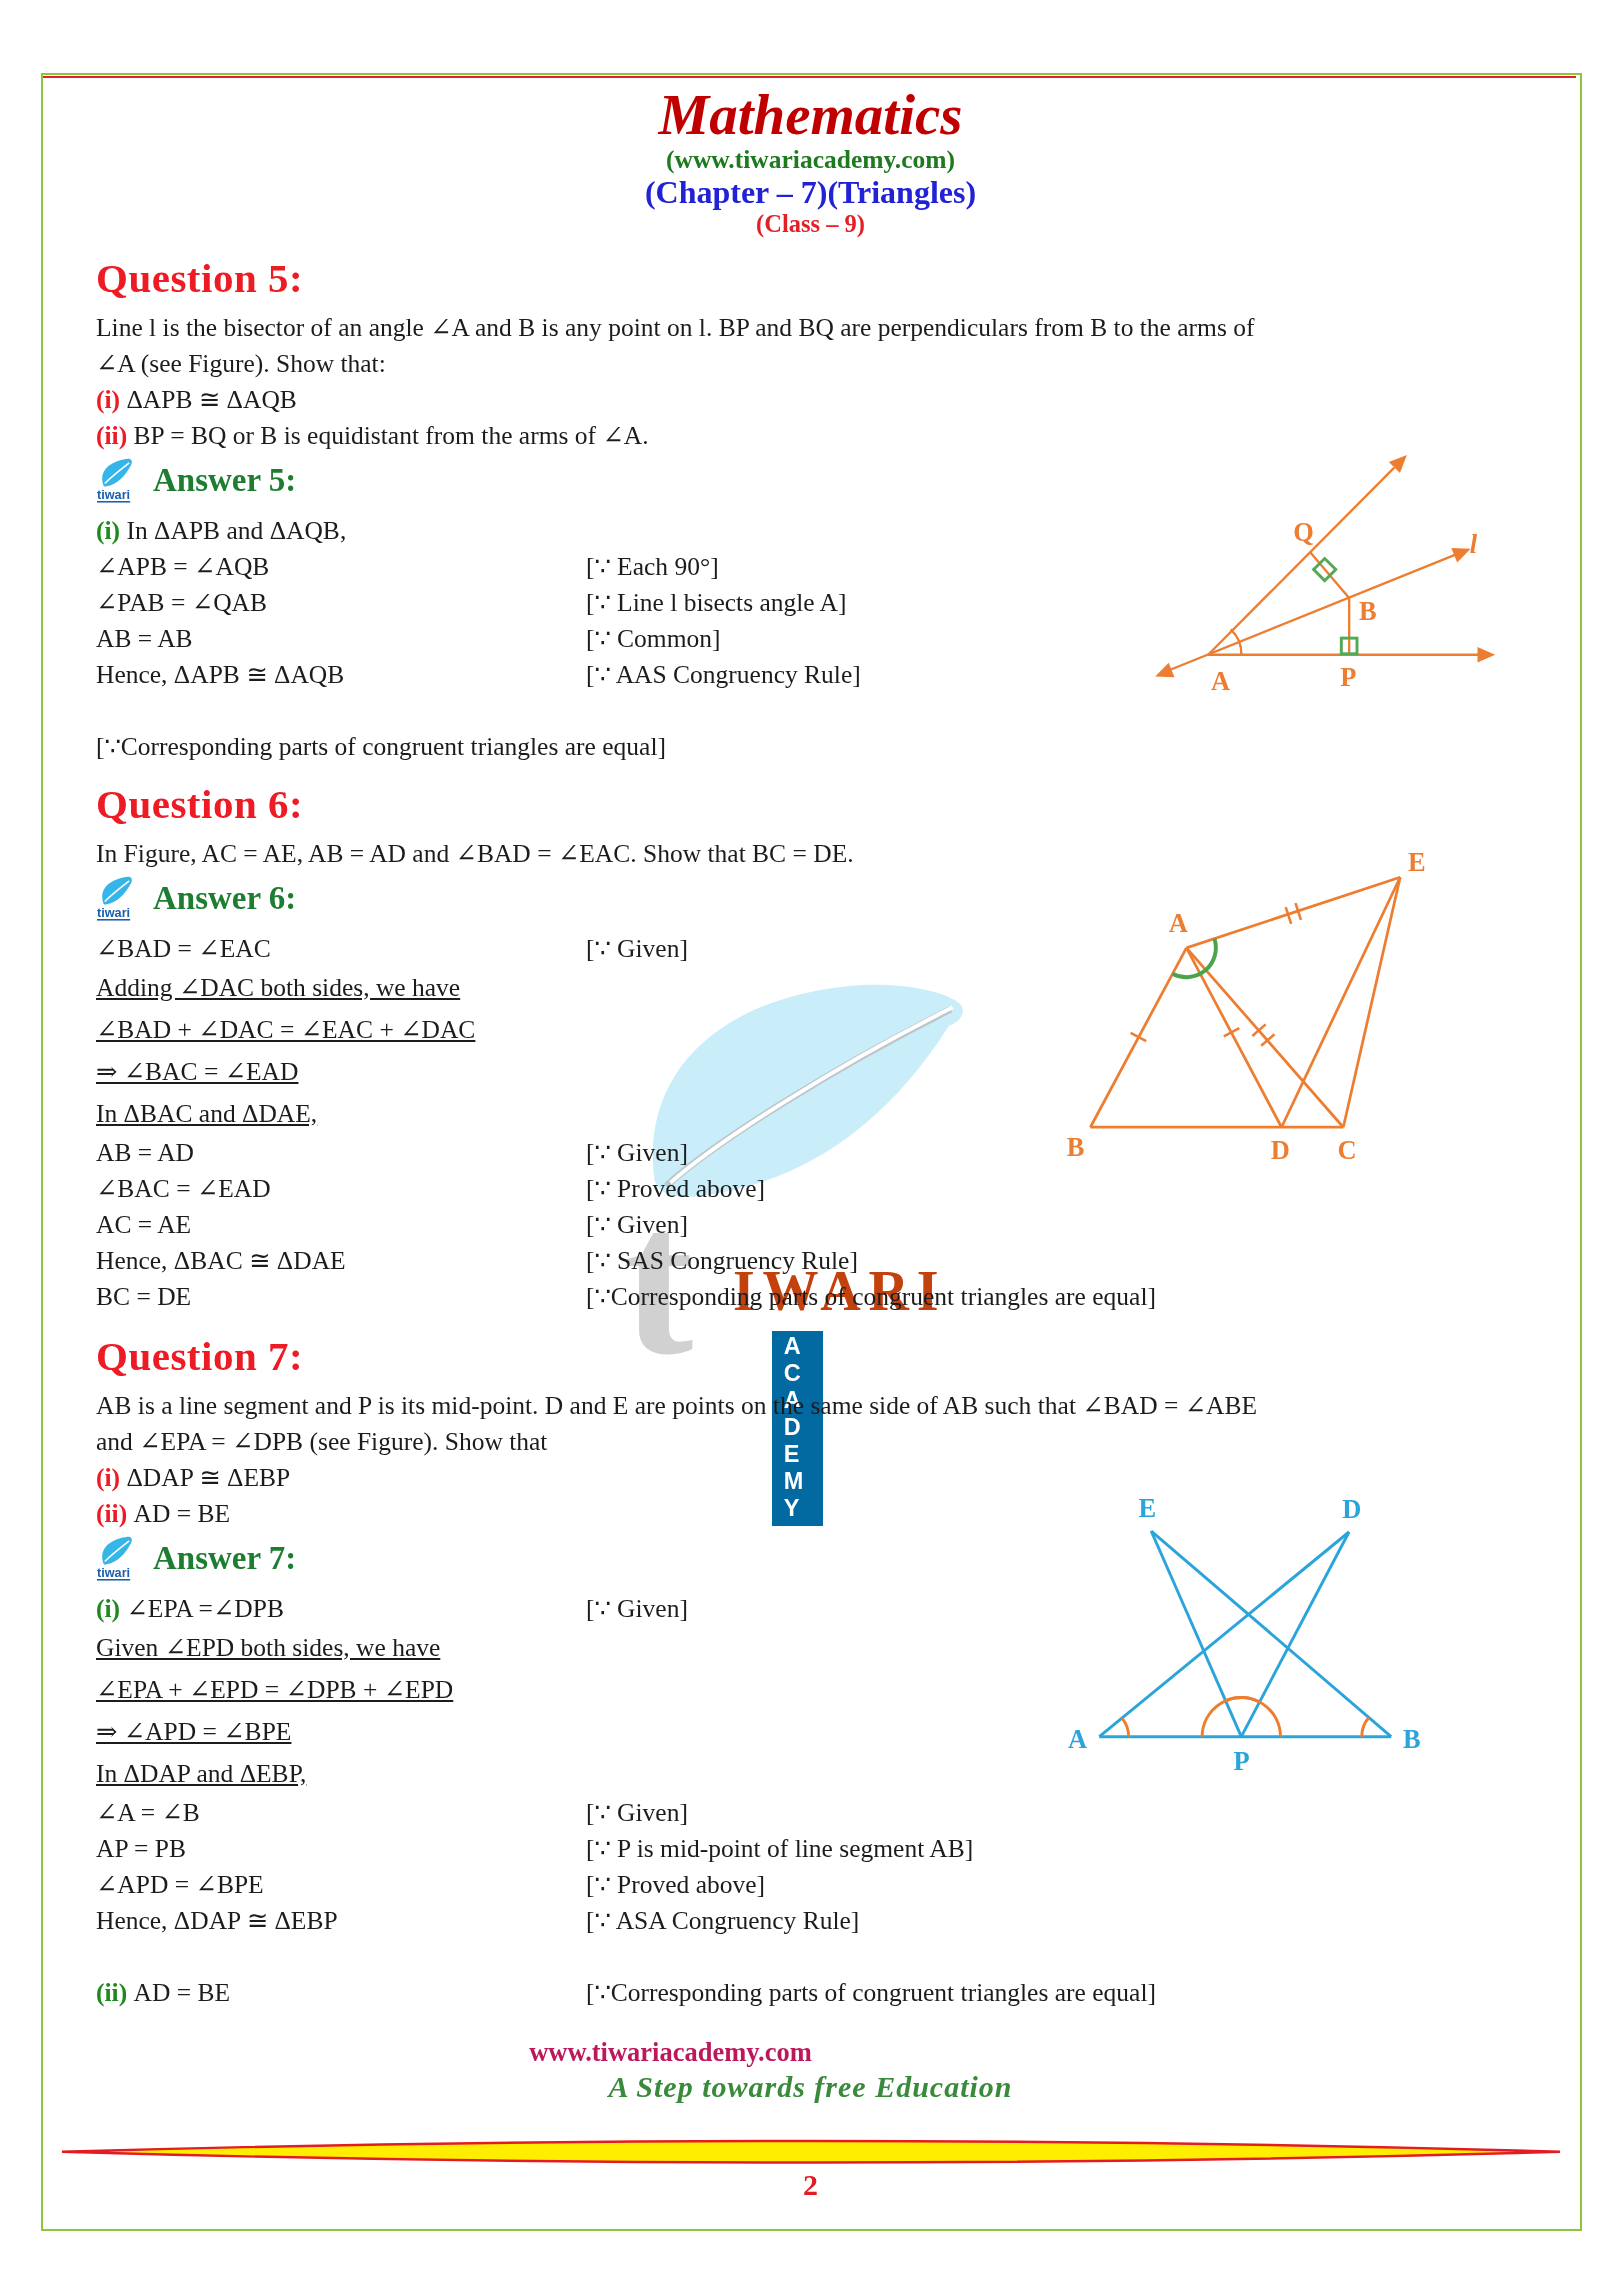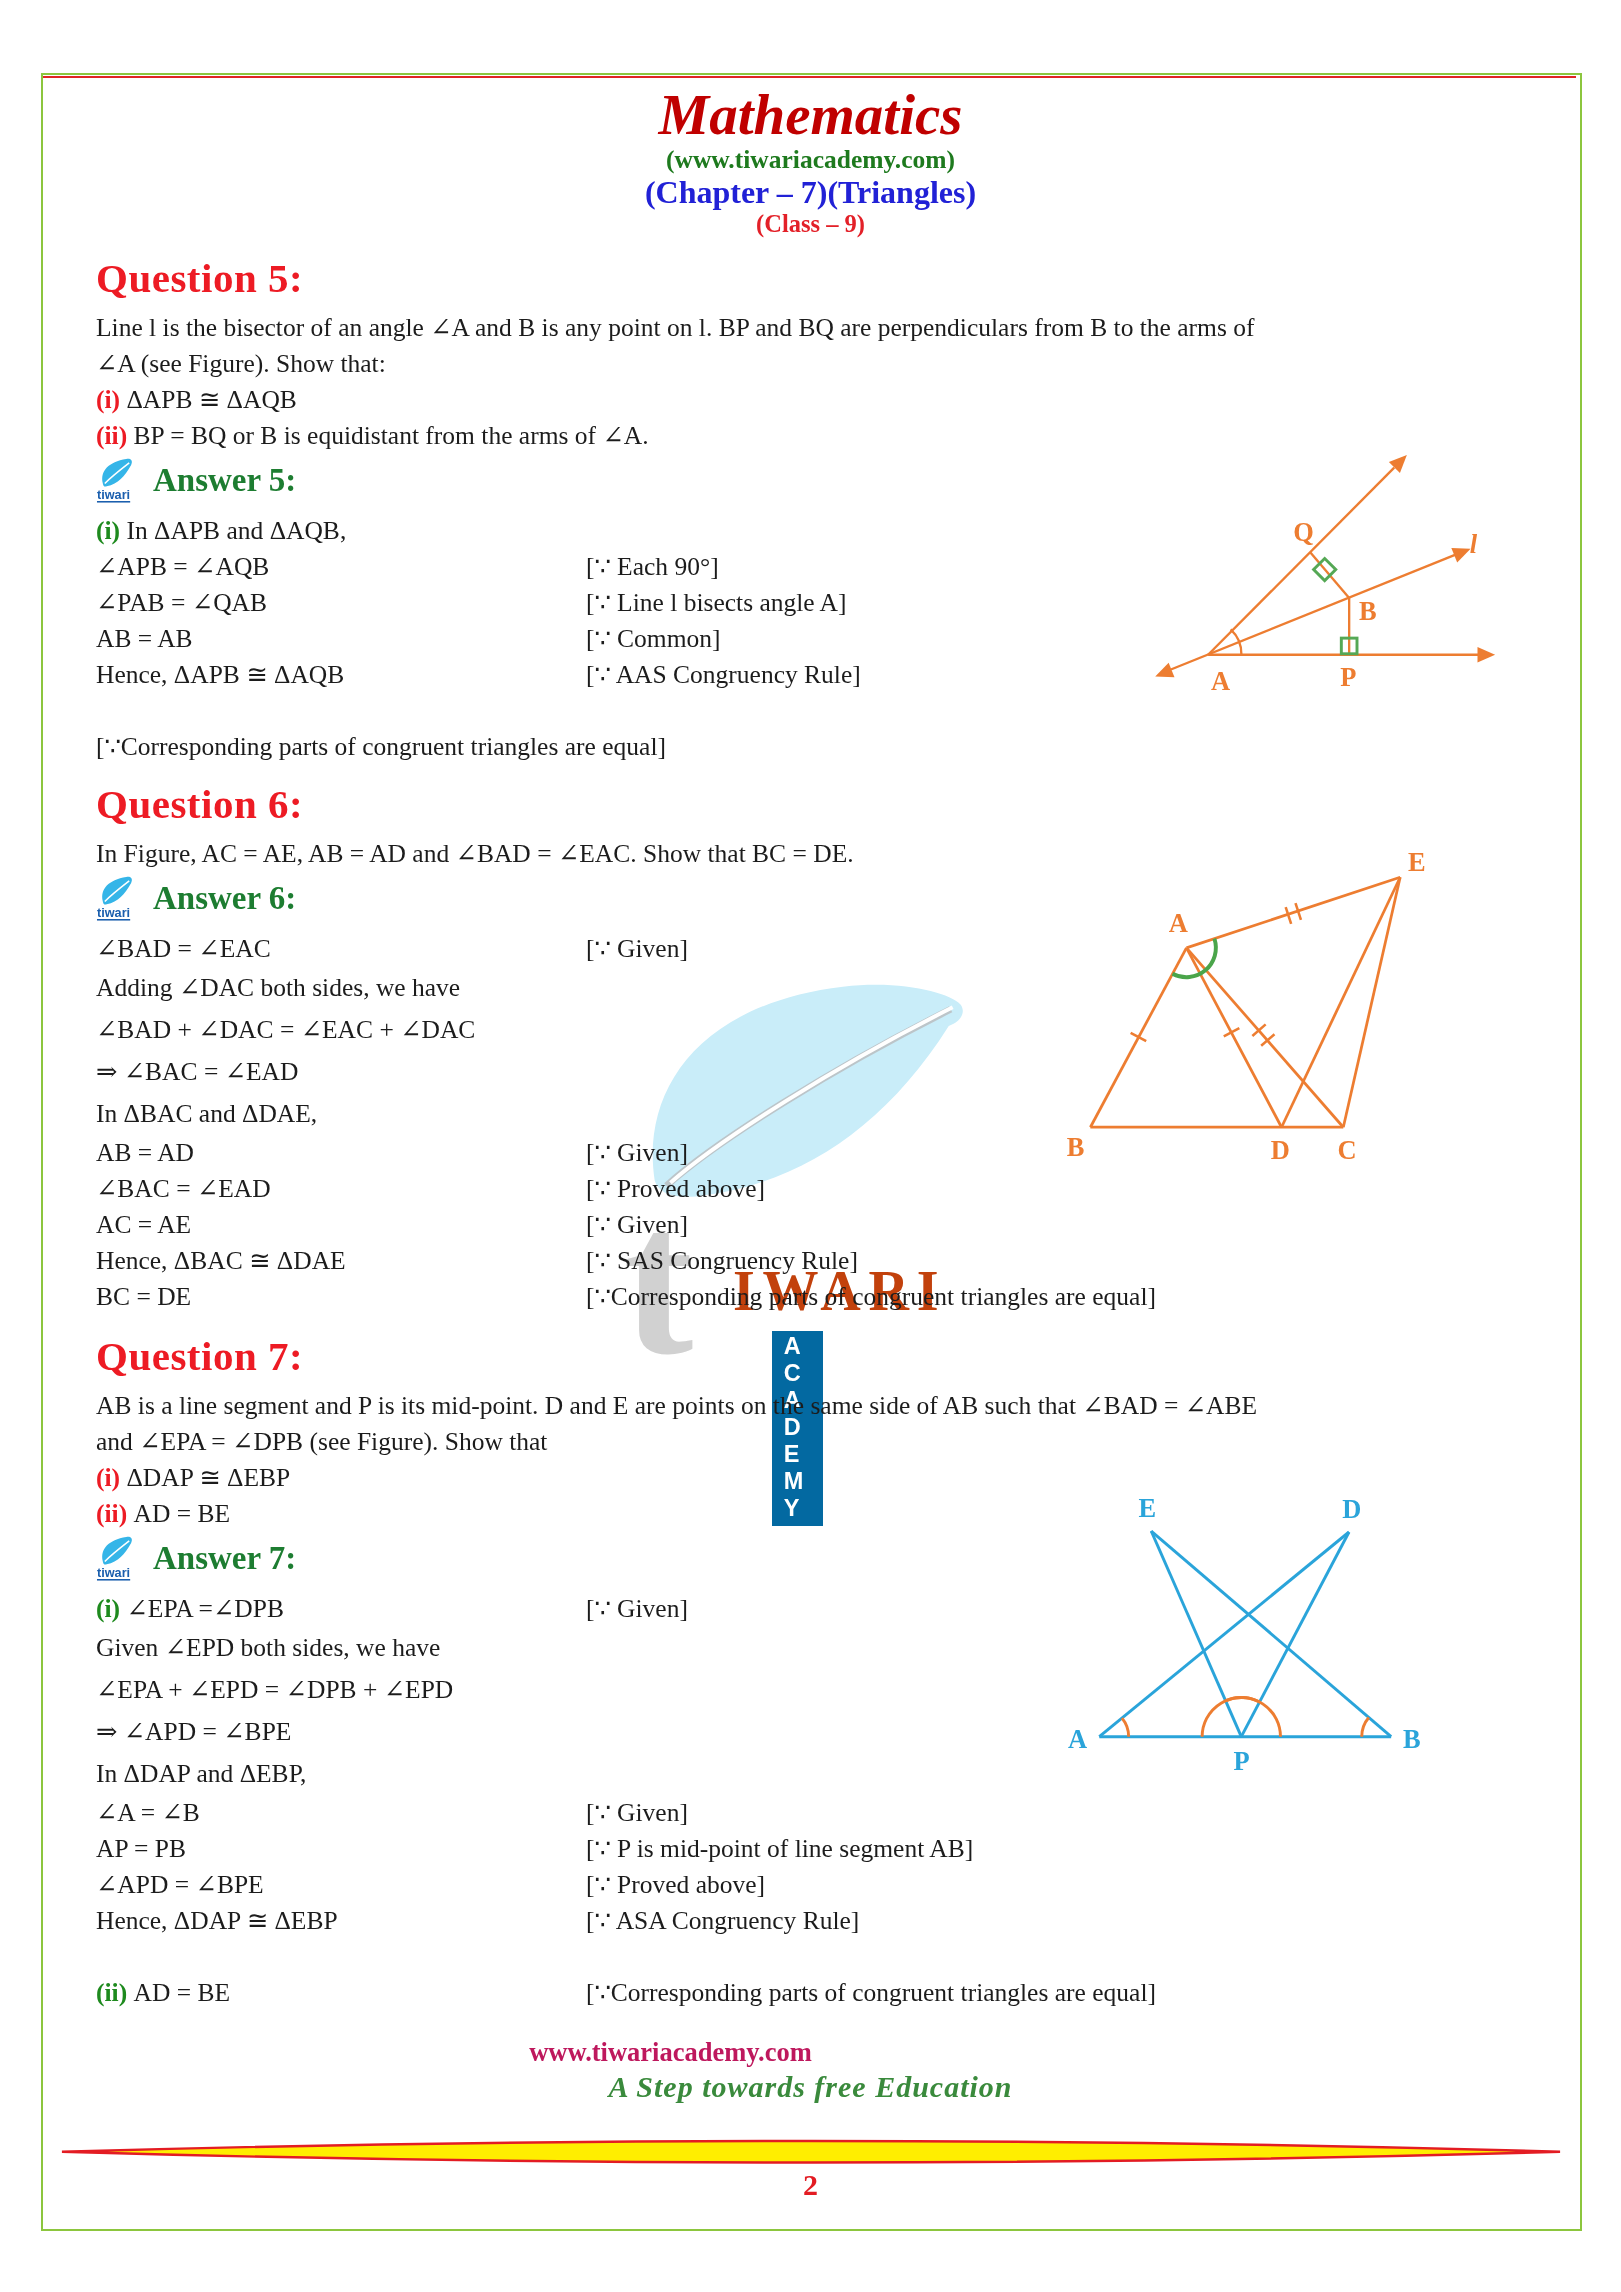--- a/index.html
+++ b/index.html
@@ -18,21 +18,21 @@
   
   .sec{position:absolute;left:96px;width:1451px;z-index:2;}
   .qhead{font-size:41px;line-height:51px;font-weight:bold;color:#ed1b24;margin-bottom:5.9px;letter-spacing:0.5px;}
   .body-line{font-size:25.5px;line-height:36px;}
   .qitem{font-size:25.5px;line-height:36px;}
   .qenum{font-weight:bold;color:#ed1b24;}
   .ansrow{display:flex;align-items:center;height:45px;margin-top:3.9px;margin-bottom:9.8px;}
   .anshead{font-size:33px;font-weight:bold;color:#1d7d31;margin-left:16px;}
   .arows{width:1451px;}
   .arow{display:flex;height:36px;line-height:36px;font-size:25.5px;}
-  .arow.tall{height:42px;line-height:42px;}
+  .arow.tall{height:42px;line-height:42px;text-decoration:underline;}
   .arow.gap{margin-top:36px;}
   .stmt{width:490px;}
   .reason{flex:1;}
   .enum{font-weight:bold;color:#1e8a1e;}
 
   
   .fig{position:absolute;z-index:1;}
 
   
   .wm{position:absolute;z-index:0;}

